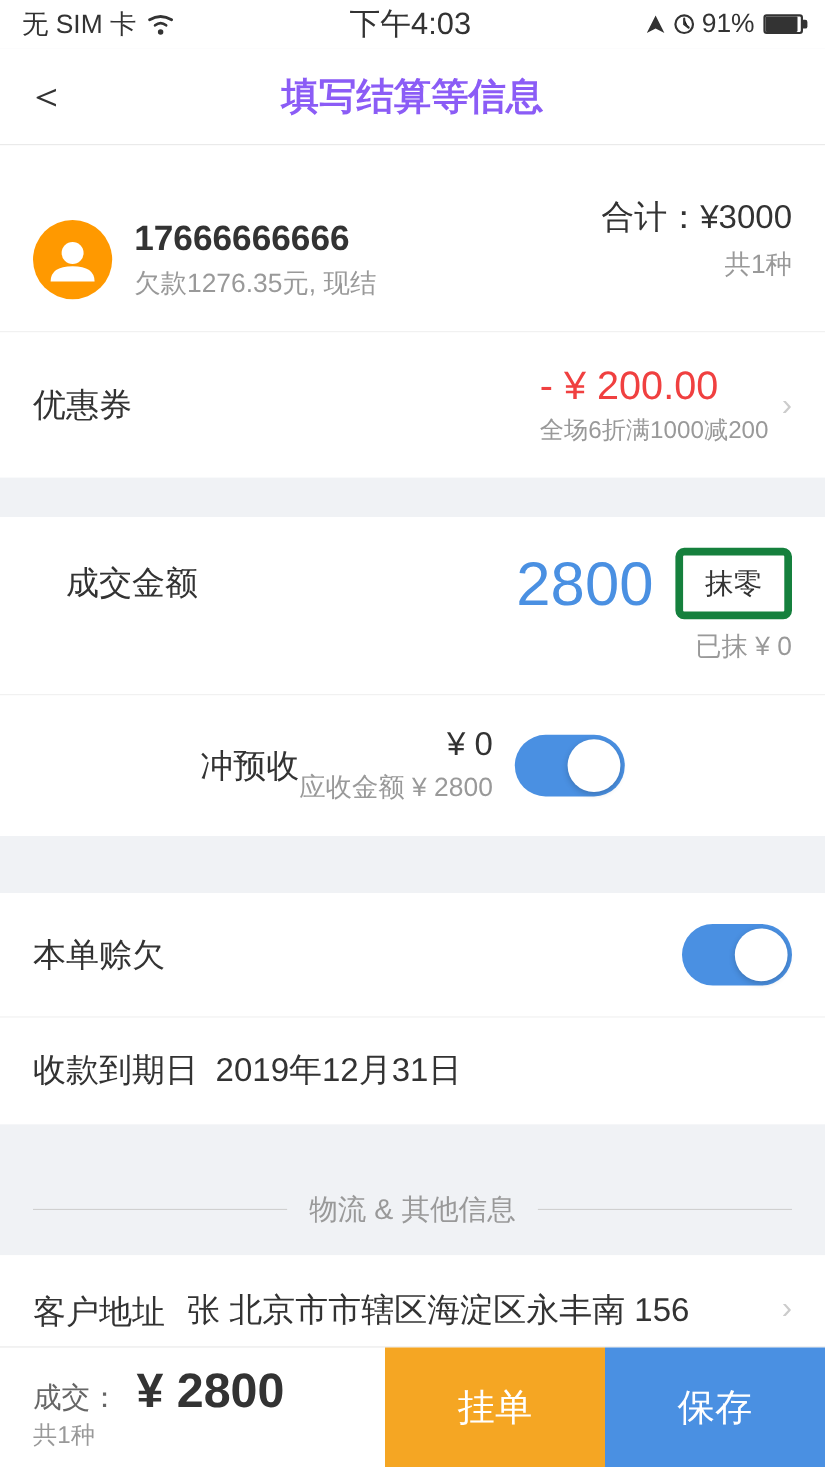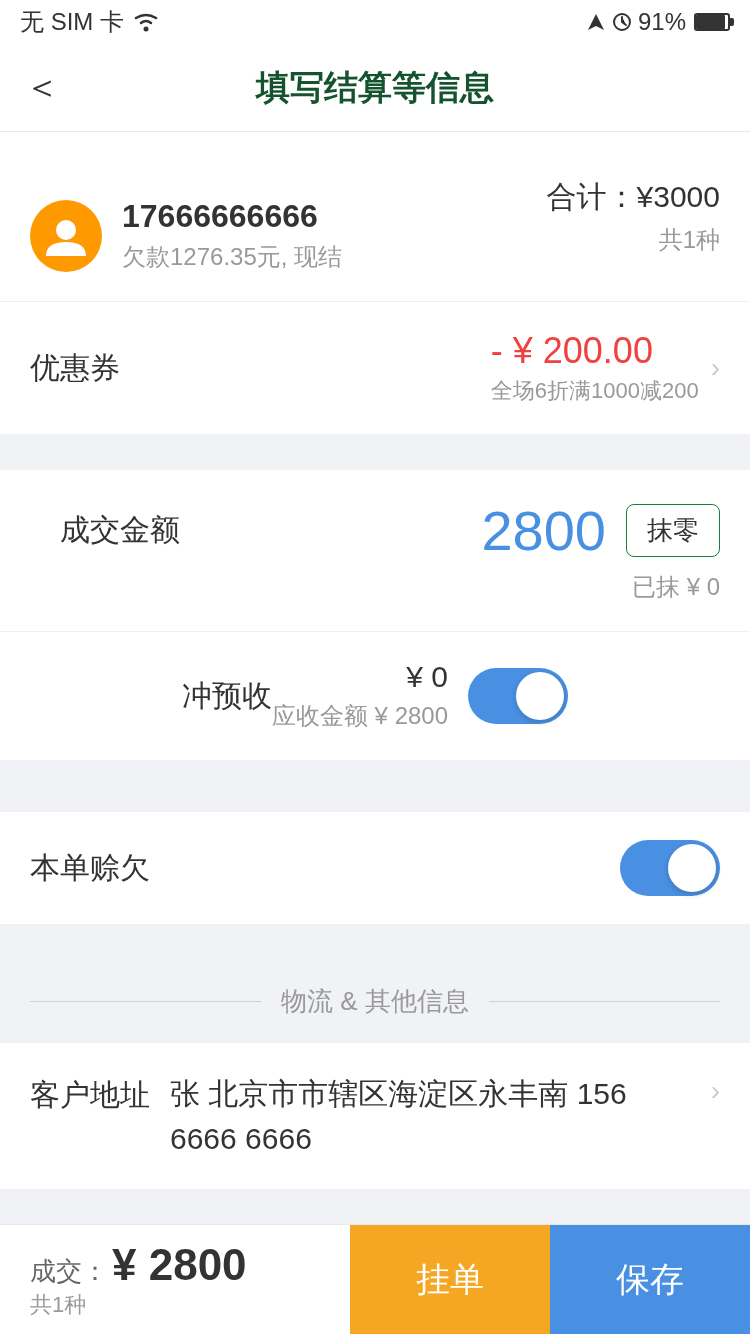--- a/index.html
+++ b/index.html
@@ -70,21 +70,21 @@
     .nav-back {
       position: absolute;
       left: 24px;
       font-size: 36px;
       color: #333;
       cursor: pointer;
     }
     .nav-title {
       font-size: 34px;
       font-weight: 600;
-      color: #14532d;
+      color: #8b5cf6;
     }
 
     
     .content {
       width: 750px;
       background: #f0f2f5;
     }
 
     
     .card-section {
@@ -155,21 +155,21 @@
       justify-content: space-between;
     }
     .amount-label { font-size: 30px; color: #333; margin-left: 30px; }
     .amount-value-group {
       display: flex;
       align-items: center;
       gap: 20px;
     }
     .amount-value { font-size: 56px; color: #4a90e2; font-weight: 500; }
     .erase-btn {
-      border: 1px solid #15803d;
+      border: 7px solid #15803d;
       border-radius: 8px;
       padding: 8px 20px;
       font-size: 26px;
       color: #333;
       background: #fff;
       cursor: pointer;
     }
     .amount-erased { font-size: 24px; color: #999; text-align: right; margin-top: 8px; }
 
     
@@ -313,20 +313,21 @@
 <div class="status-bar">
   <div class="status-left">
     <span>无 SIM 卡</span>
     <svg width="28" height="20" viewBox="0 0 28 20">
       <path d="M14 16 Q14 16 14 16" stroke="#333" stroke-width="3" fill="none"></path>
       <path d="M9 11 Q14 7 19 11" stroke="#333" stroke-width="2.5" fill="none" stroke-linecap="round"></path>
       <path d="M4 6 Q14 0 24 6" stroke="#333" stroke-width="2.5" fill="none" stroke-linecap="round"></path>
       <circle cx="14" cy="17" r="2.5" fill="#333"></circle>
     </svg>
   </div>
+  <div class="status-center">下午4:03</div>
   <div class="status-right">
     <svg width="20" height="20" viewBox="0 0 20 20">
       <path d="M10 2 L18 18 L10 14 L2 18 Z" fill="#333"></path>
     </svg>
     <svg width="20" height="20" viewBox="0 0 20 20">
       <circle cx="10" cy="10" r="8" stroke="#333" stroke-width="2" fill="none"></circle>
       <path d="M10 5 L10 10 L14 13" stroke="#333" stroke-width="2" stroke-linecap="round"></path>
     </svg>
     <span>91%</span>
     <div class="battery-icon">
@@ -407,20 +408,26 @@
   <div class="gray-divider"></div>
 
   <div class="card-section">
     <div class="debt-section">
       <span class="debt-label">本单赊欠</span>
       <div class="toggle">
         <div class="toggle-knob"></div>
       </div>
     </div>
 
+    <div class="duedate-section">
+      <div class="duedate-row">
+        <span class="duedate-label">收款到期日</span>
+        <span class="duedate-value">2019年12月31日</span>
+      </div>
+    </div>
   </div>
 
   <div class="gray-divider"></div>
 
   <div class="section-divider">
     <div class="divider-line"></div>
     <span class="divider-text">物流 &amp; 其他信息</span>
     <div class="divider-line"></div>
   </div>
 
@@ -431,21 +438,21 @@
       <span class="address-chevron">›</span>
     </div>
   </div>
 
   <div class="bottom-spacer"></div>
 
 </div>
 
 <div class="footer">
   <div class="footer-info">
-    <div style="display:flex;align-items:baseline;gap:4px;">
+    <div style="display:flex;align-items:baseline;gap:16px;">
       <span class="footer-deal">成交：</span>
       <span class="footer-amount">¥ 2800</span>
     </div>
     <span class="footer-count">共1种</span>
   </div>
   <div class="footer-btn-hang">
     <span>挂单</span>
   </div>
   <div class="footer-btn-save">
     <span>保存</span>

